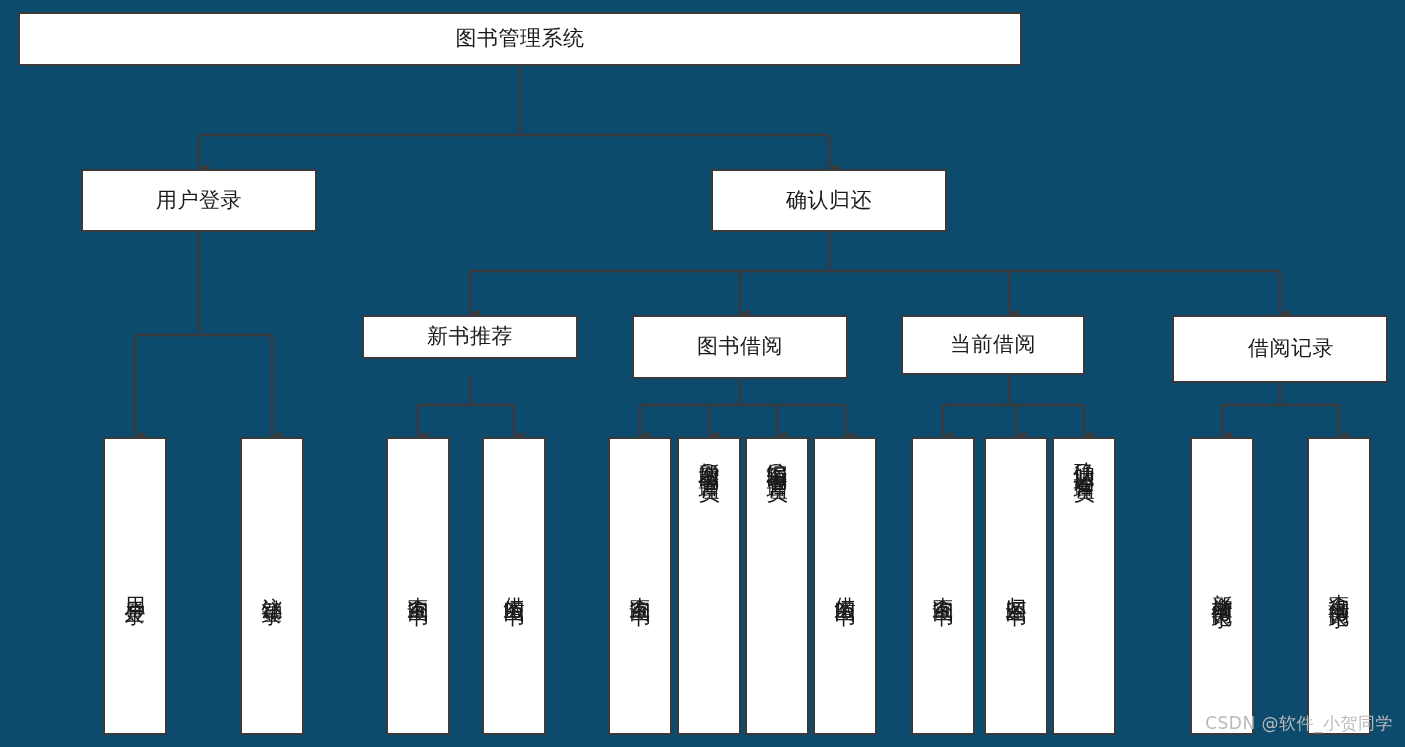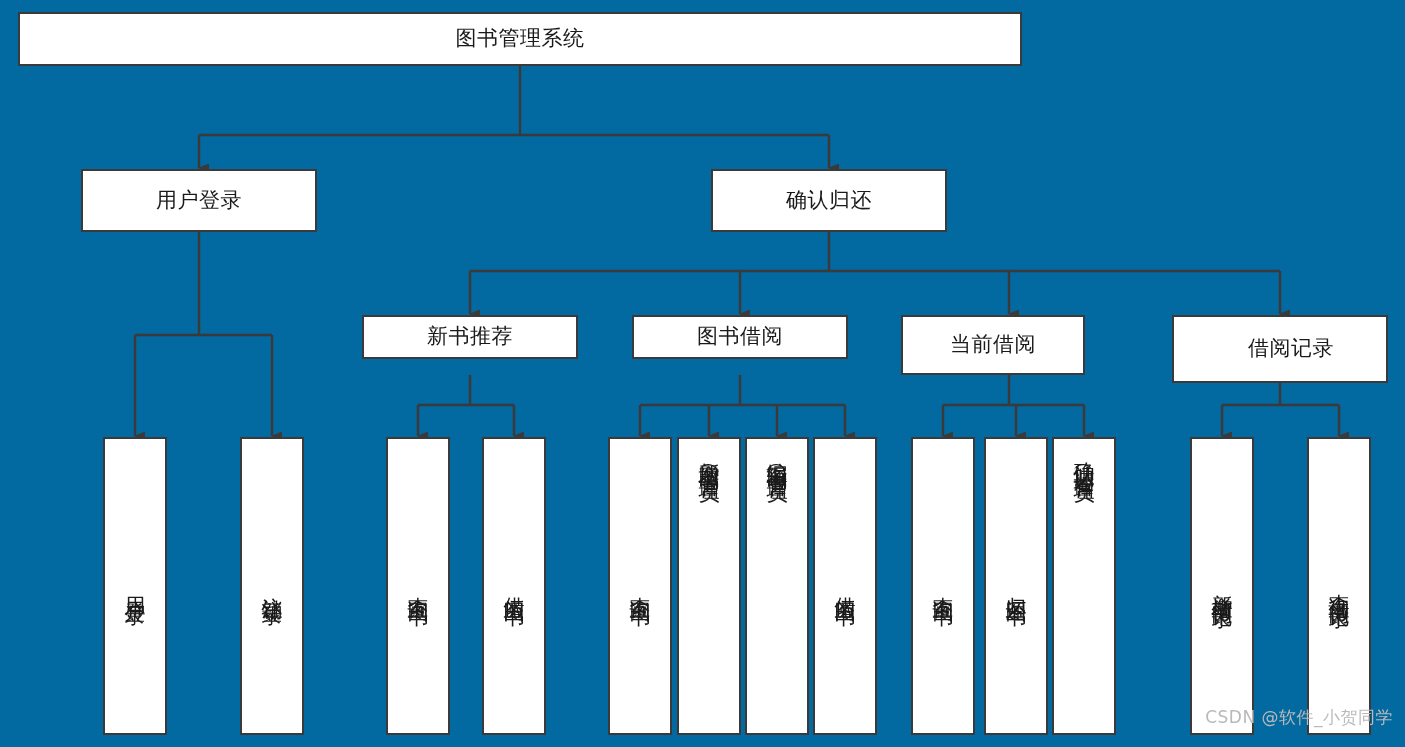--- a/index.html
+++ b/index.html
@@ -7,21 +7,21 @@
     padding: 0;
     background: #ffffff;
   }
   body {
     font-family: "DejaVu Sans", "Liberation Sans", sans-serif;
   }
   #canvas {
     position: relative;
     width: 1405px;
     height: 747px;
-    background: #0369a1;
+    background: #0c4a6e;
     overflow: hidden;
   }
   #diagram-svg {
     position: absolute;
     left: 0;
     top: 0;
     width: 1405px;
     height: 747px;
   }
   .node-box {
@@ -57,21 +57,21 @@
     text-align: left;
     white-space: nowrap;
   }
   .node-box.vcenter {
     align-items: center;
     padding-top: 0;
   }
   #watermark {
     position: absolute;
     right: 12px;
-    bottom: 18px;
+    bottom: 12px;
     font-size: 17px;
     color: #b9b9b9;
     white-space: nowrap;
     pointer-events: none;
     letter-spacing: 0.5px;
   }
 </style>
 </head>
 <body>
 
@@ -126,21 +126,21 @@
       </div>
       <div class="node-box" style="left: 81px; top: 169px; width: 236px; height: 63px;">
         <span class="node-label-h">用户登录</span>
       </div>
       <div class="node-box" style="left: 711px; top: 169px; width: 236px; height: 63px;">
         <span class="node-label-h">确认归还</span>
       </div>
       <div class="node-box" style="left: 362px; top: 315px; width: 216px; height: 44px;">
         <span class="node-label-h">新书推荐</span>
       </div>
-      <div class="node-box" style="left: 632px; top: 315px; width: 216px; height: 44px;">
+      <div class="node-box" style="left: 632px; top: 315px; width: 216px; height: 64px;">
         <span class="node-label-h">图书借阅</span>
       </div>
       <div class="node-box" style="left: 901px; top: 315px; width: 184px; height: 60px;">
         <span class="node-label-h">当前借阅</span>
       </div>
       <div class="node-box" style="left: 1172px; top: 315px; width: 216px; height: 68px; padding-left: 22px;">
         <span class="node-label-h">借阅记录</span>
       </div>
       <div class="node-box vertical vcenter" style="left: 103px; top: 437px; width: 64px; height: 298px;">
         <span class="node-label-v">用户登录</span>

